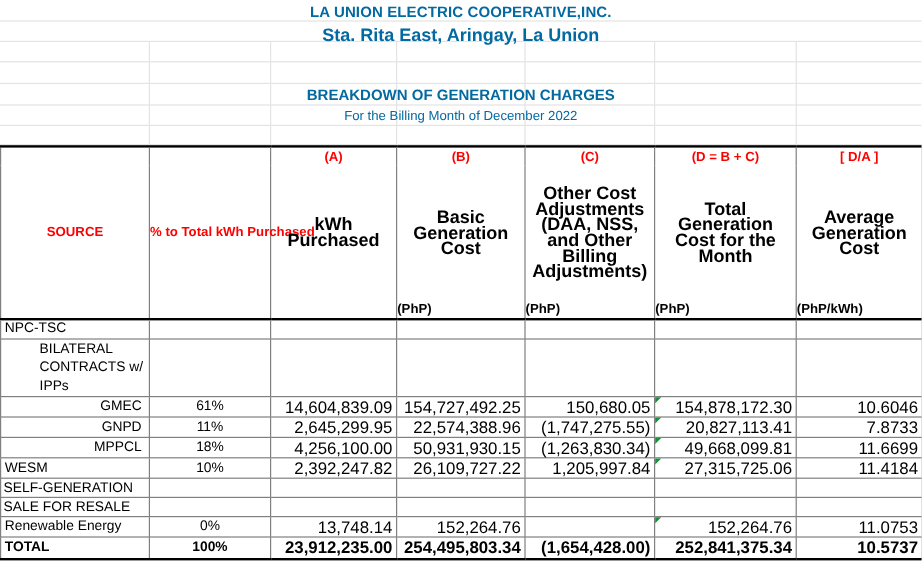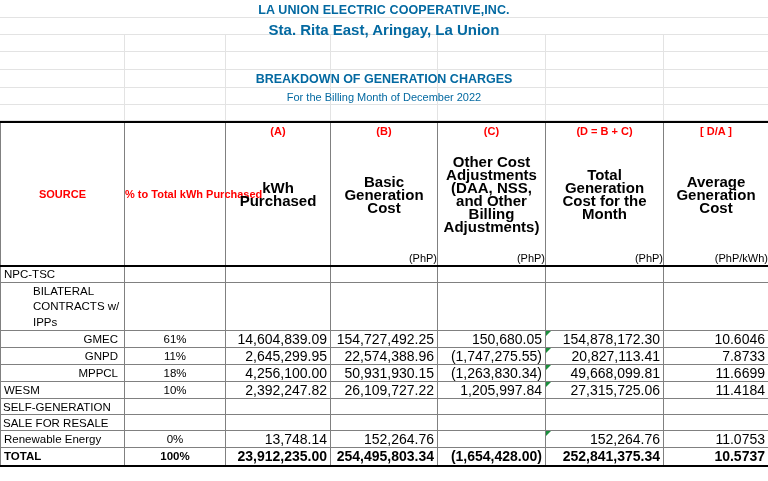--- a/index.html
+++ b/index.html
@@ -96,22 +96,22 @@
     font-weight: bold;
     font-size: 15px;
     line-height: 13px;
     white-space: normal;
     vertical-align: middle;
   }
   thead tr.units td {
     border-top: none;
     border-bottom: 2px solid #000000;
     height: 16px;
-    text-align: right;
-    font-weight: normal;
+    text-align: left;
+    font-weight: bold;
     font-size: 11px;
     padding: 0;
   }
   
   td.hdr-span {
     border-top: 2px solid #000000 !important;
     border-bottom: 2px solid #000000 !important;
     text-align: center;
     font-weight: bold;
     font-size: 11.5px;

